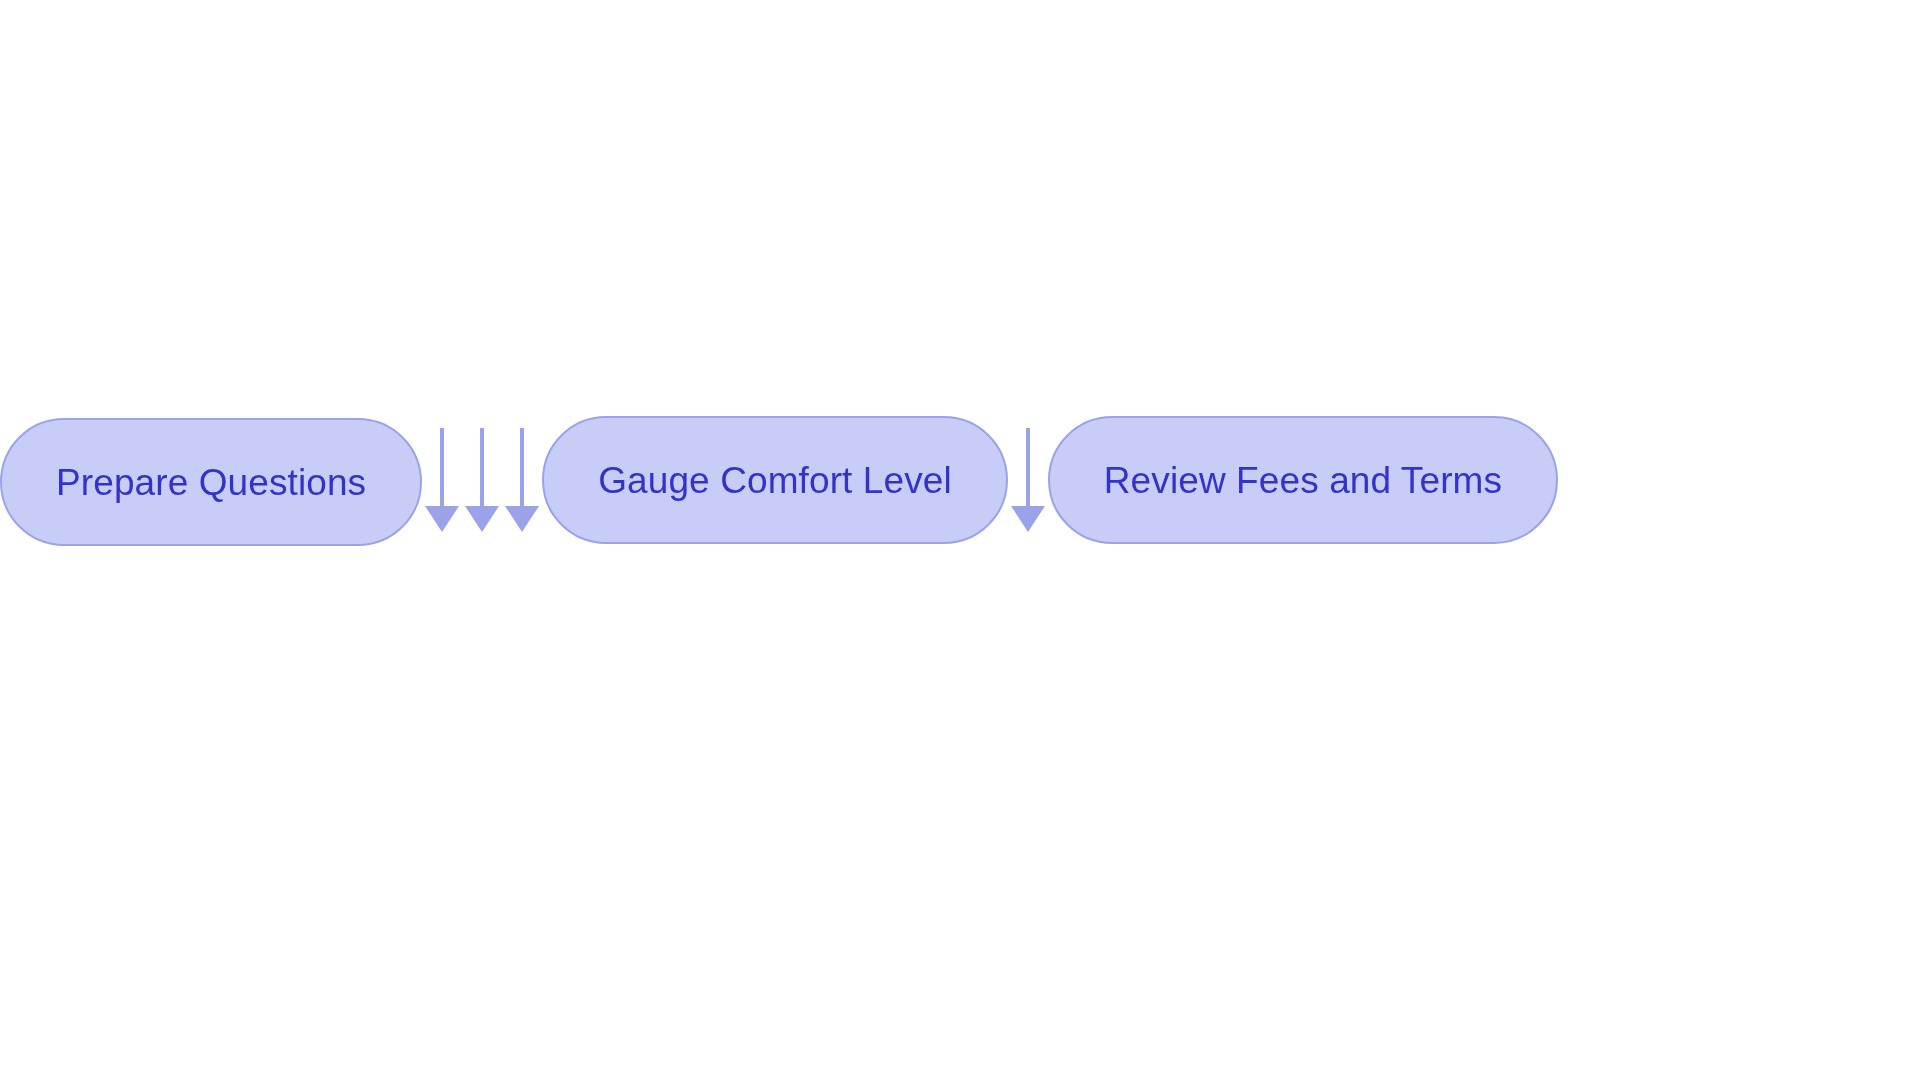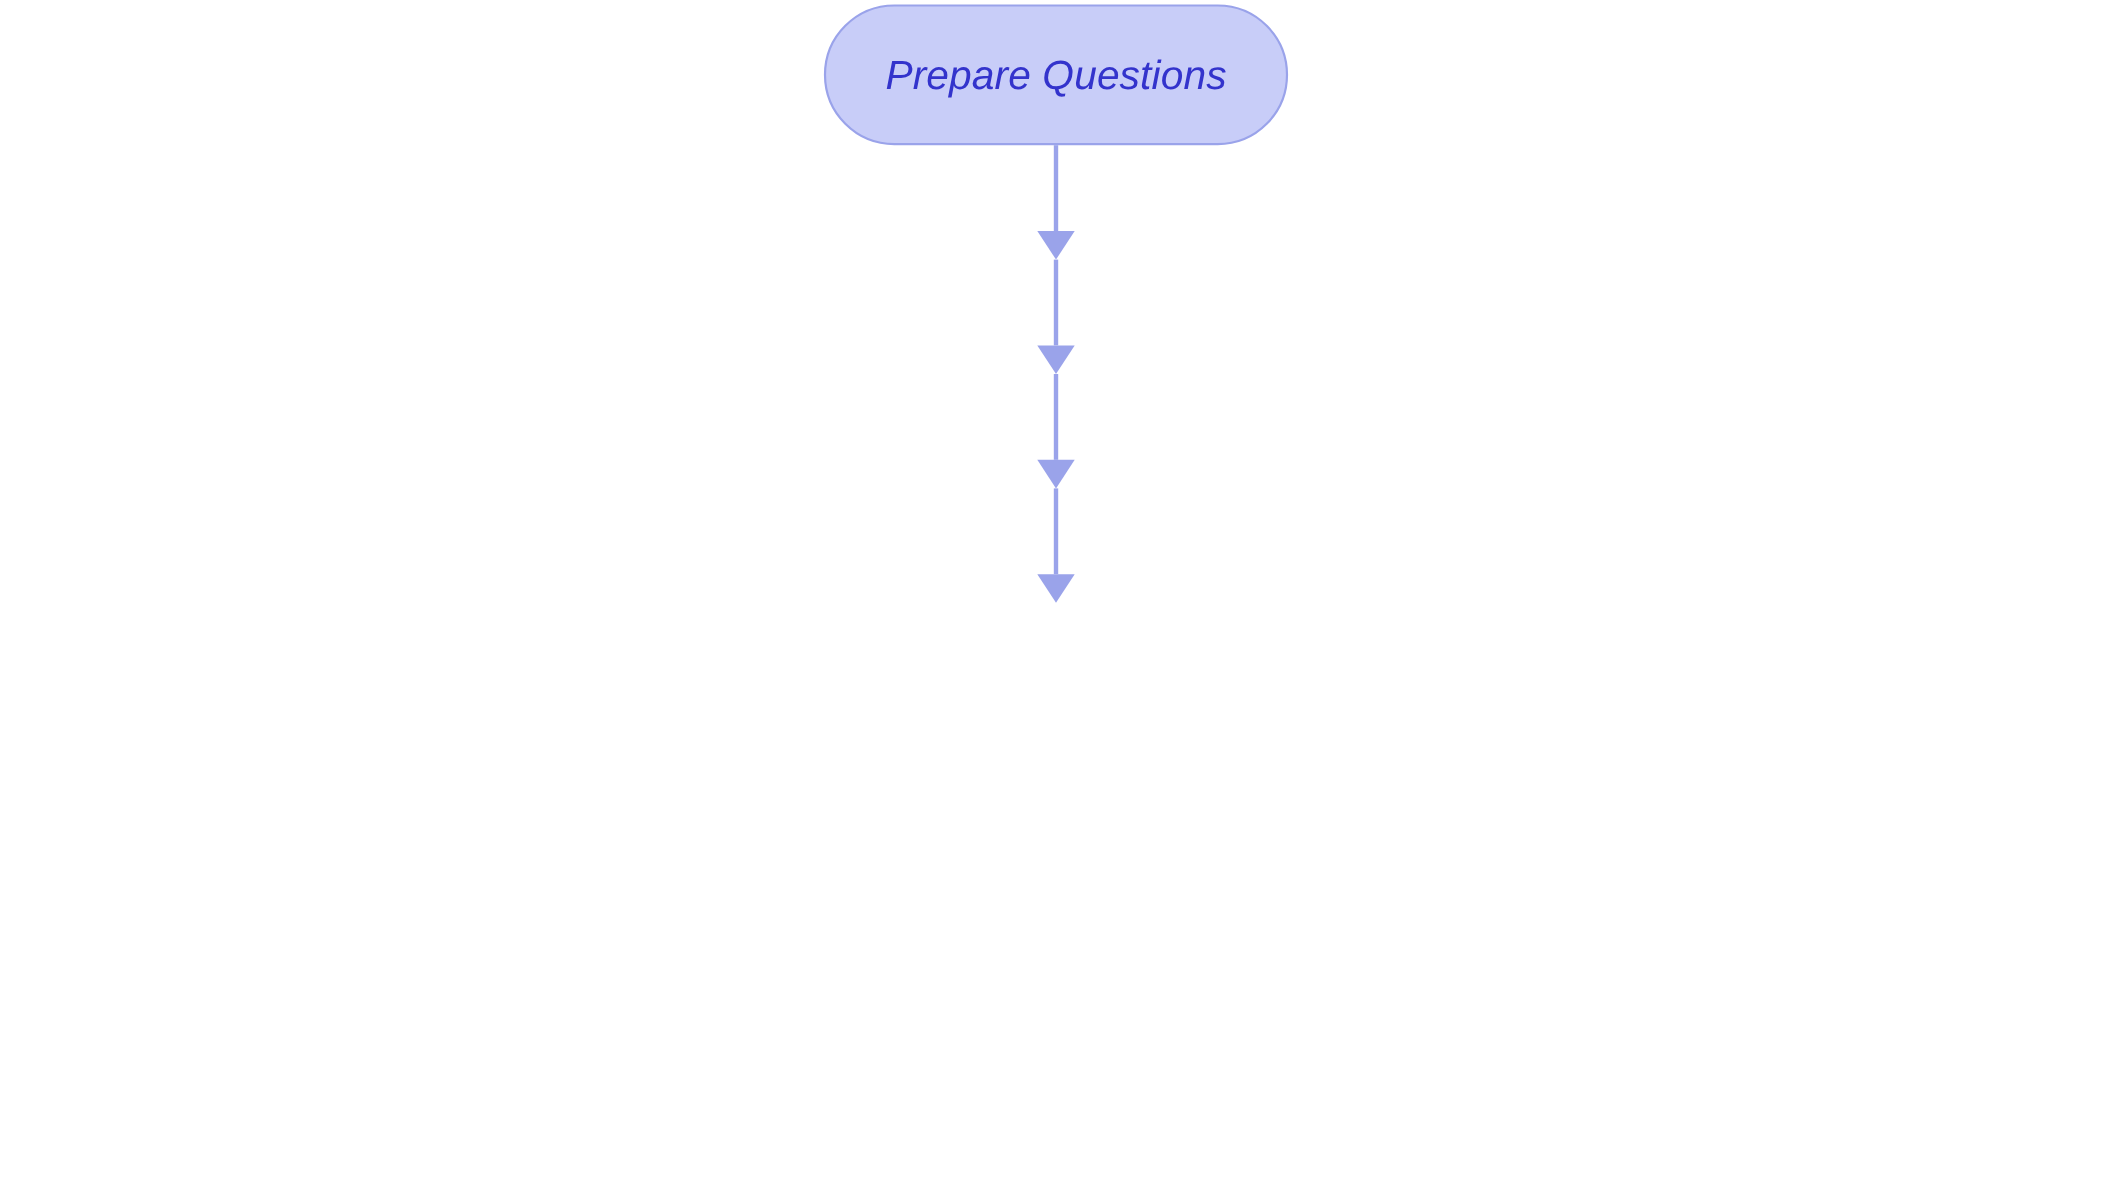--- a/index.html
+++ b/index.html
@@ -21,23 +21,22 @@
     background: #ffffff;
   }
 
   .flow-column {
     position: absolute;
     left: 0;
     top: 0;
     width: 1920px;
     height: 960px;
     display: flex;
-    flex-direction: column;
+    flex-direction: row;
     align-items: center;
-    font-style: italic;
   }
 
   .node {
     box-sizing: border-box;
     display: flex;
     align-items: center;
     justify-content: center;
     background: #c8cdf8;
     border: 2px solid #9aa3ea;
     border-radius: 9999px;
@@ -114,21 +113,27 @@
       <div class="connector-line"></div>
       <div class="connector-head"></div>
     </div>
 
 
     <div class="connector gap-3">
       <div class="connector-line"></div>
       <div class="connector-head"></div>
     </div>
 
+    <div class="node node-4">
+      <span class="node-label">Gauge Comfort Level</span>
+    </div>
 
     <div class="connector gap-4">
       <div class="connector-line"></div>
       <div class="connector-head"></div>
     </div>
 
+    <div class="node node-5">
+      <span class="node-label">Review Fees and Terms</span>
+    </div>
 
   </div>
 </div>
 
 </body></html>

